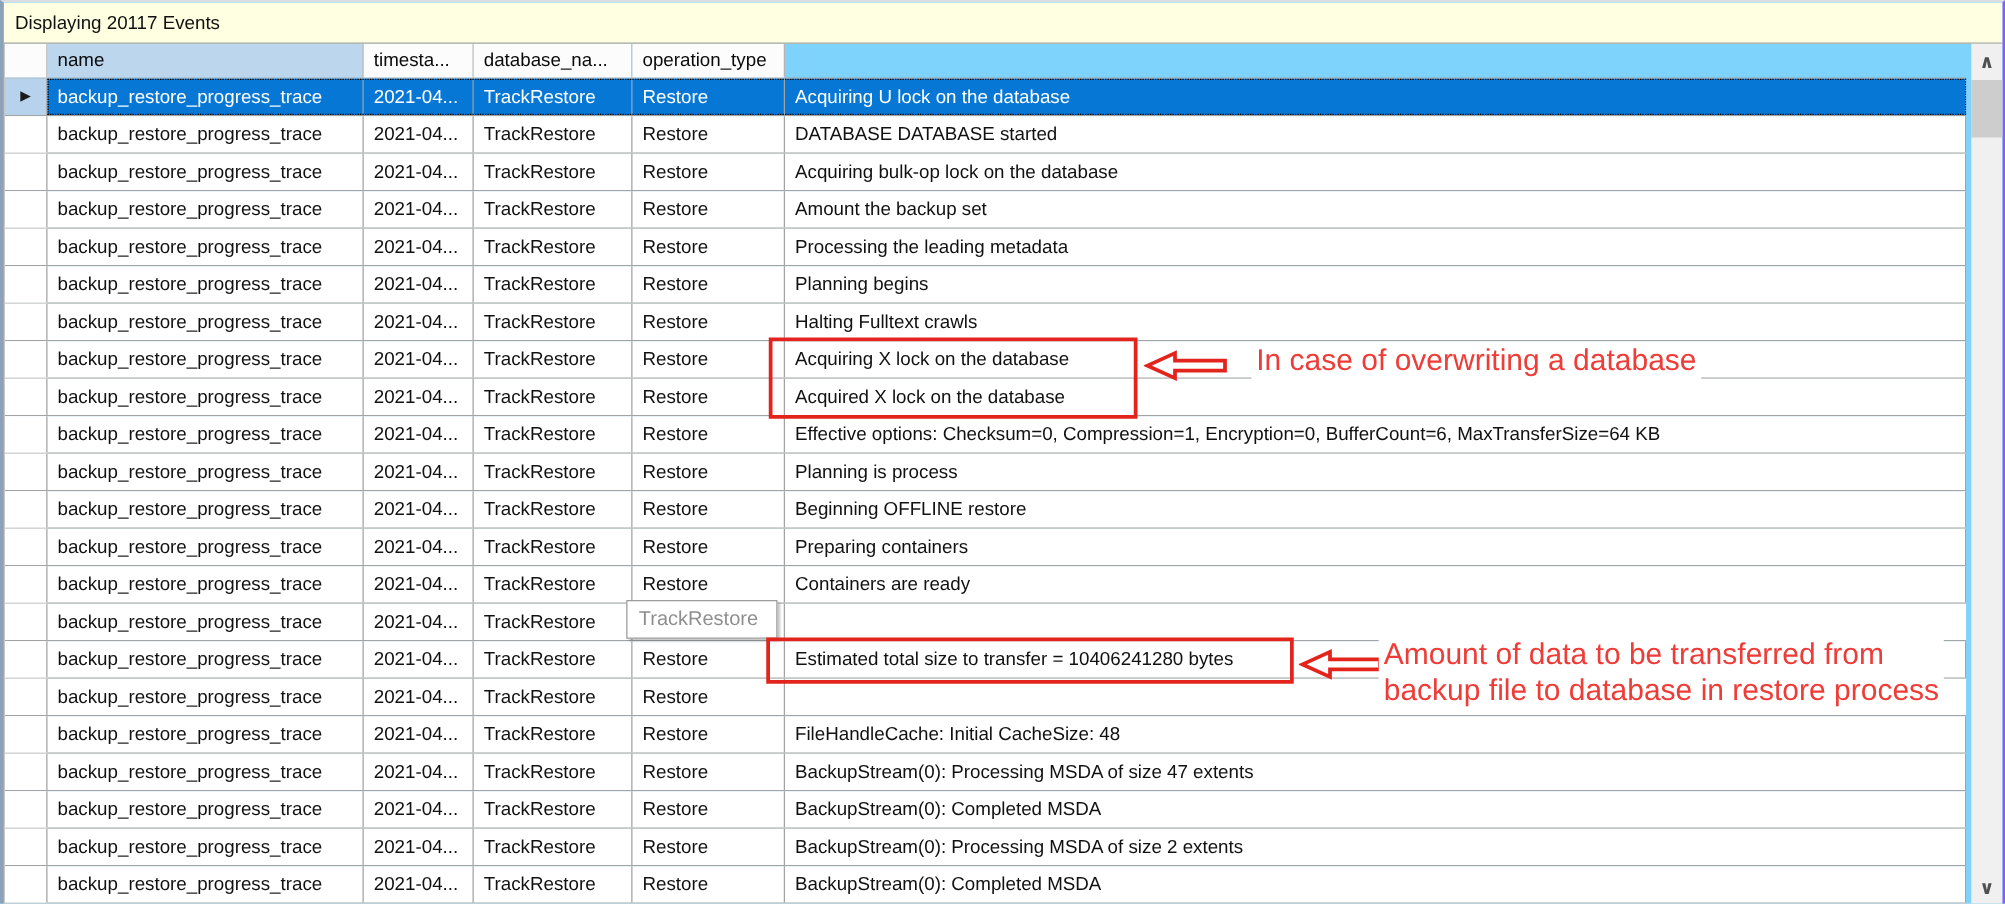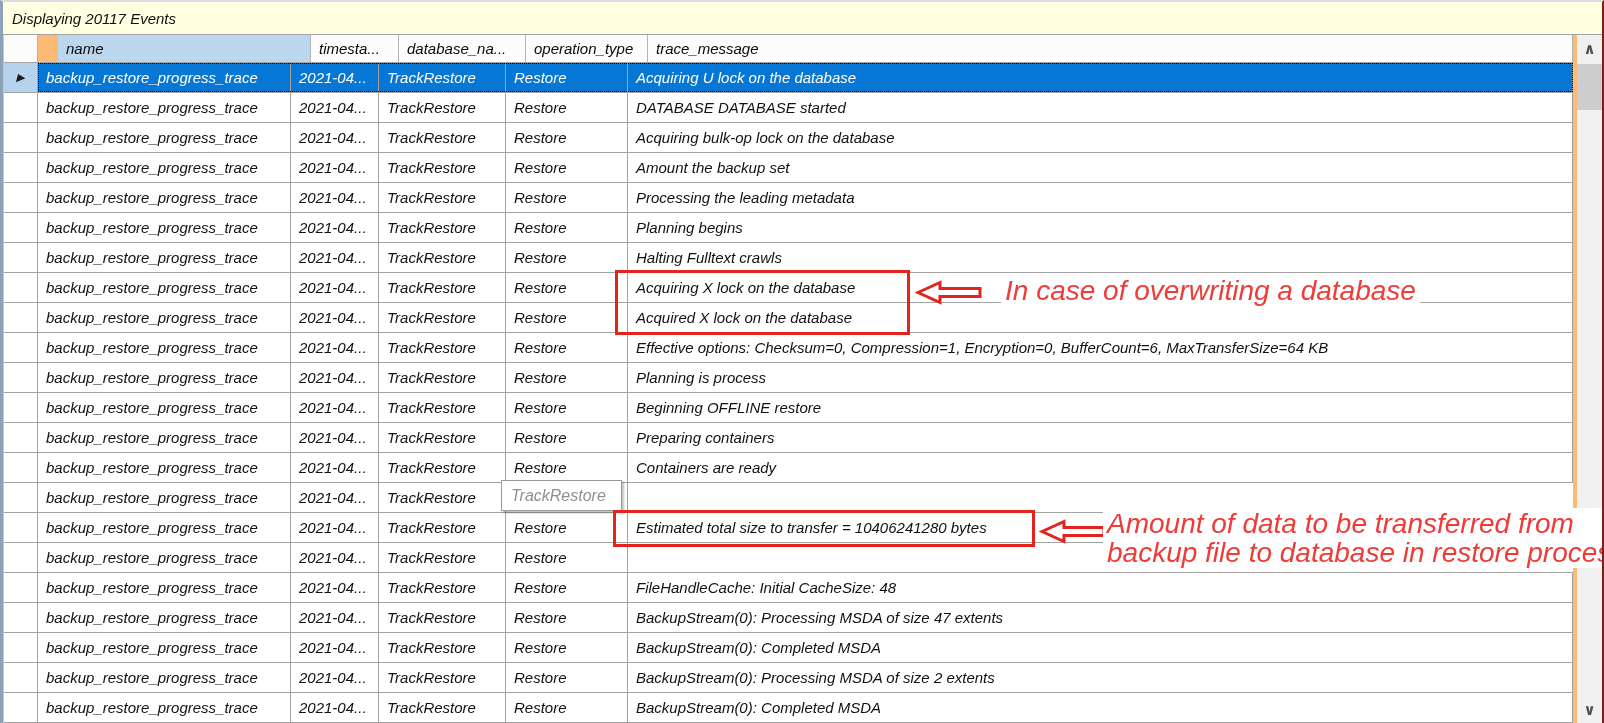--- a/index.html
+++ b/index.html
@@ -1,44 +1,43 @@
 <!DOCTYPE html>
 <html style="--selection_blue: #0777d6; --selector_selected: #b6d2ec; --header_highlight: #bcd6ee; --header_bg: #fcfcfc; --status_bar_bg: #ffffe1; --grid_line: #a3a3a3; --annotation_red: #e3241d; --annotation_text_red: #ee3c38; --tooltip_text: #8f8f8f; --tooltip_border: #9b9b9b; --scroll_track: #f0f0f0; --scroll_thumb: #cdcdcd; --scroll_arrow: #505050; --window_border: #8ba2b8;"><head>
 <meta charset="utf-8">
 <style>
   html,body{margin:0;padding:0;background:#e8e8e8;}
   *{box-sizing:border-box;}
   .window{
-    position:relative;width:1604px;height:723px;background:#fdba74;
+    position:relative;width:1604px;height:723px;background:#7dd3fc;
     border-left:3px solid var(--window_border);
     border-top:2px solid #d9dde2;
-    border-right:2px solid #7f1d1d;
+    border-right:2px solid #8b5cf6;
     overflow:hidden;
     font-family:"Liberation Sans", sans-serif;
     color:#111;
-    font-style:italic;
   }
   
   .status-bar{
     position:absolute;top:0;left:0;right:0;height:33px;
     background:var(--status_bar_bg);
     border-bottom:1px solid var(--grid_line);
     display:flex;align-items:center;padding-left:9px;
     font-size:15px;
   }
   
   .grid{position:absolute;top:33px;left:0;width:1570px;bottom:0;overflow:hidden;border-left:1px solid #c7c7c7;}
   .hrow{display:flex;height:28px;border-bottom:1px solid var(--grid_line);}
   .hcell{
     background:var(--header_bg);border-right:1px solid #b5b5b5;
     display:flex;align-items:center;padding-left:8px;font-size:15px;color:#0a0a0a;
     white-space:nowrap;overflow:hidden;
   }
   .hcell.sel{width:34px;padding:0;}
-  .hcell.hl{background:var(--header_highlight);margin-left:20px;}
+  .hcell.hl{background:var(--header_highlight);}
   .c-name{width:253px;}
   .c-ts{width:88px;}
   .c-db{width:127px;}
   .c-op{width:122px;}
   .c-msg{flex:1;}
   .row{position:relative;display:flex;height:30px;border-bottom:1px solid var(--grid_line);background:#fff;}
   .cell{
     border-right:1px solid var(--grid_line);
     display:flex;align-items:center;padding-left:8px;
     font-size:15px;white-space:nowrap;overflow:hidden;
@@ -75,21 +74,21 @@
   }
   
   .ann-box{position:absolute;border:3px solid var(--annotation_red);pointer-events:none;}
   .ann-box.b1{left:612px;top:268px;width:295px;height:65px;}
   .ann-box.b2{left:610px;top:508px;width:422px;height:37px;}
   .ann-arrow{position:absolute;pointer-events:none;}
   .ann-arrow.a1{left:912px;top:277px;}
   .ann-arrow.a2{left:1036px;top:516px;}
   .ann-text{
     position:absolute;color:var(--annotation_text_red);
-    font-size:28px;background:#fff;padding:1px 4px;white-space:nowrap;
+    font-size:24px;background:#fff;padding:1px 4px;white-space:nowrap;
   }
   .ann-text.t1{left:998px;top:272px;}
   .ann-text.t2{left:1100px;top:506px;line-height:29px;}
   .ann-text.t2 span{display:block;}
 </style>
 </head>
 <body>
 
 <div class="window">
 
@@ -97,21 +96,20 @@
     <span>Displaying 20117 Events</span>
   </div>
 
   <div class="grid">
     <div class="hrow">
       <div class="hcell sel"></div>
       <div class="hcell hl c-name">name</div>
       <div class="hcell c-ts">timesta...</div>
       <div class="hcell c-db">database_na...</div>
       <div class="hcell c-op">operation_type</div>
-      <div class="hcell c-msg">trace_message</div>
     </div>
     <div>
         <div class="row selected">
       <div class="cell sel">
             <span class="marker">▶</span>
           </div>
       <div class="cell c-name">backup_restore_progress_trace</div>
       <div class="cell c-ts">2021-04...</div>
       <div class="cell c-db">TrackRestore</div>
       <div class="cell c-op">Restore</div>

